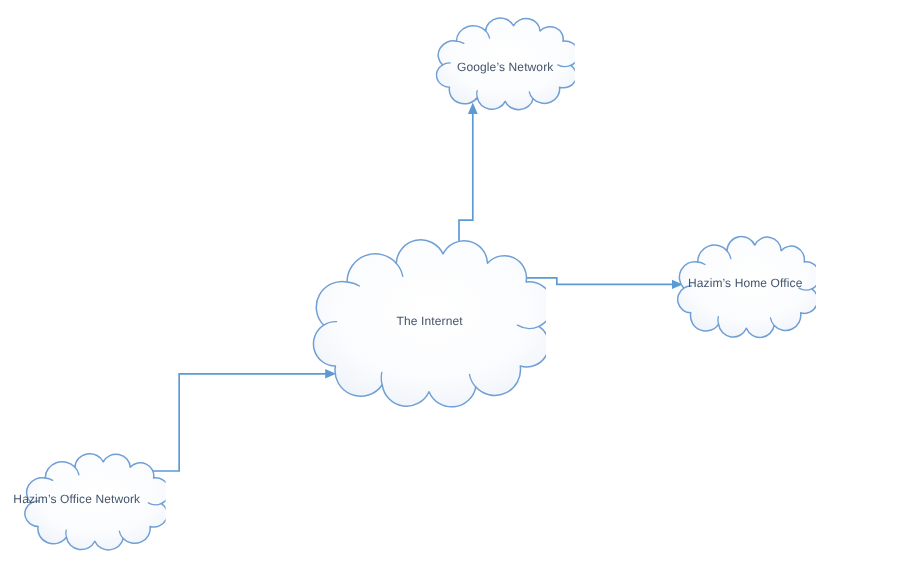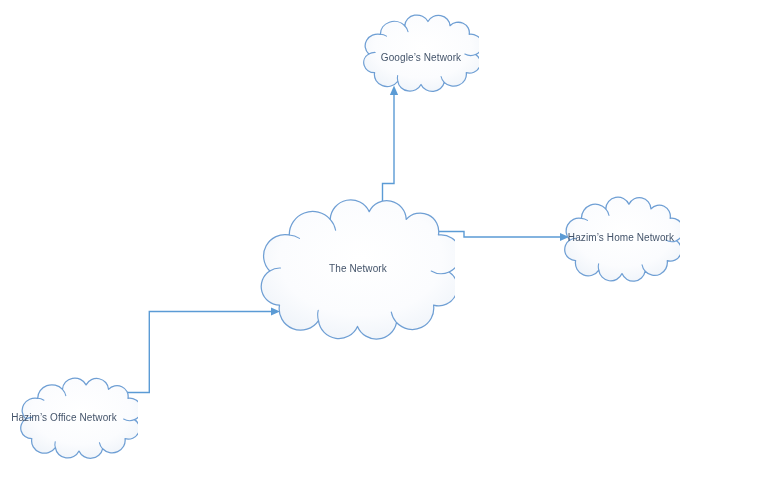--- a/index.html
+++ b/index.html
@@ -107,17 +107,17 @@
       <polygon class="connector-arrow" points="569,237 560,233.1 560,240.9"></polygon>
     </g>
 
     <use href="#cloudShape" x="260" y="198" width="195" height="144"></use>
     <use href="#cloudShape" x="363" y="14" width="116" height="79"></use>
     <use href="#cloudShape" x="564" y="196" width="116" height="87"></use>
     <use href="#cloudShape" x="20" y="377" width="118" height="83"></use>
   </svg>
 
   <div class="node-label label-google">Google’s Network</div>
-  <div class="node-label label-internet">The Network</div>
-  <div class="node-label label-home">Hazim’s Home Network</div>
+  <div class="node-label label-internet">The Internet</div>
+  <div class="node-label label-home">Hazim’s Home Office</div>
   <div class="node-label label-office">Hazim’s Office Network</div>
 
 </div>
 
 </body></html>

